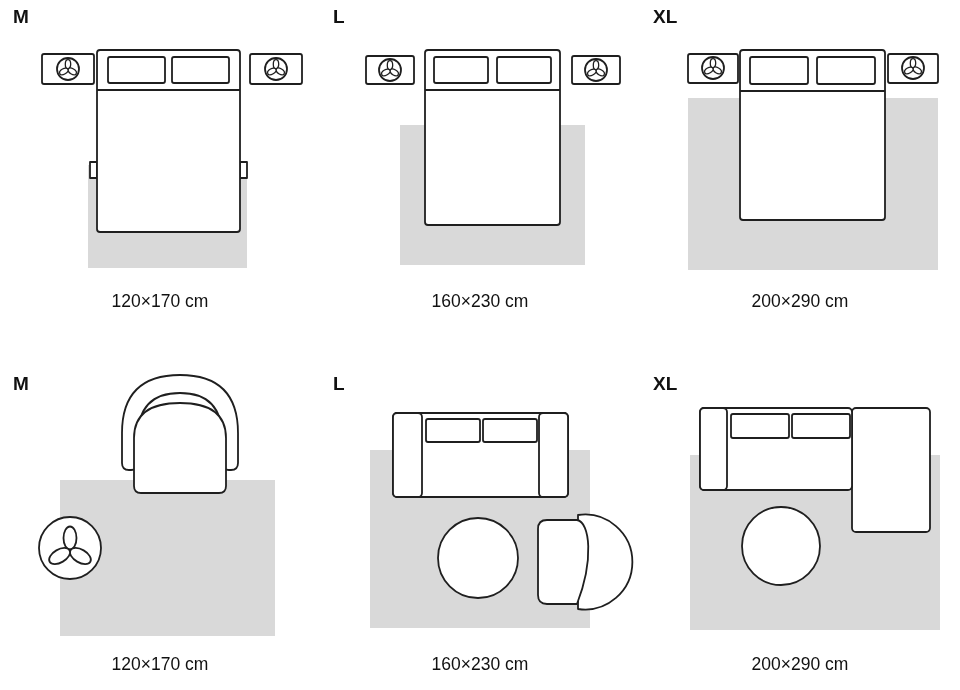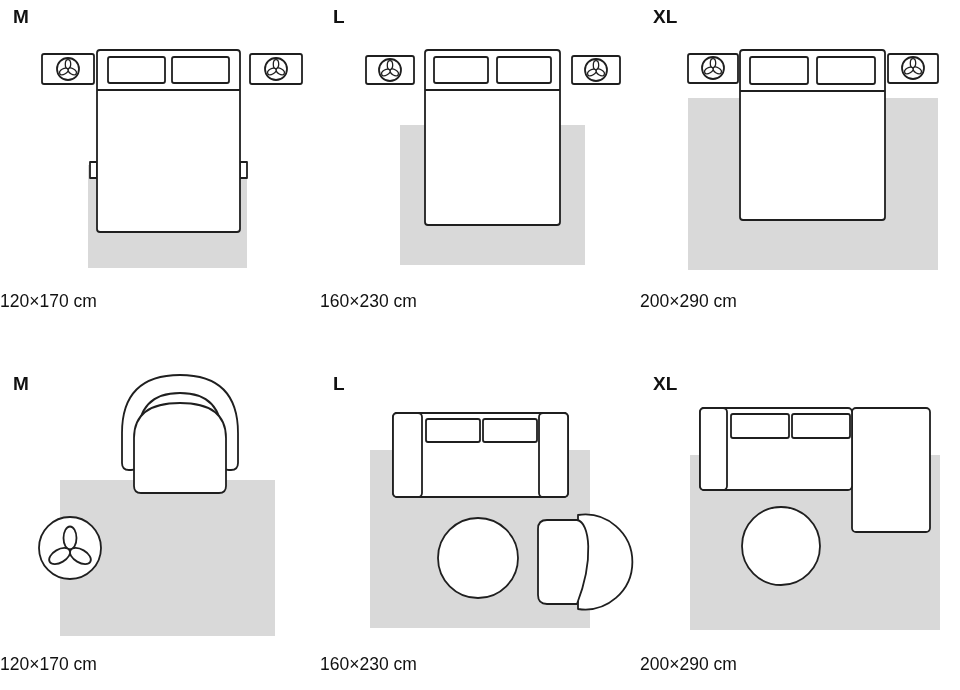--- a/index.html
+++ b/index.html
@@ -25,21 +25,21 @@
   .cell{ position:relative; }
   .diagram{ position:absolute; inset:0; width:100%; height:100%; display:block; }
   .size-label{
     position:absolute; left:13px; z-index:2;
     font-weight:700; font-size:19px; letter-spacing:.2px;
   }
   .row-bed  .size-label{ top:6px; }
   .row-sofa .size-label{ top:28px; }
   .caption{
     position:absolute; left:0; right:0; z-index:2;
-    font-size:17.5px;
+    text-align:center; font-size:17.5px;
   }
   .row-bed  .caption{ top:291px; }
   .row-sofa .caption{ top:309px; }
   .rug{ fill:var(--color-rug); }
   .furn{ fill:#ffffff; stroke:var(--color-outline); stroke-width:1.8; stroke-linejoin:round; }
   .line{ fill:none; stroke:var(--color-outline); stroke-width:1.8; }
   .plant-s ellipse{ fill:#ffffff; stroke:var(--color-outline); stroke-width:1.3; }
   .plant-l ellipse{ fill:#ffffff; stroke:var(--color-outline); stroke-width:1.8; }
 </style>
 </head>

